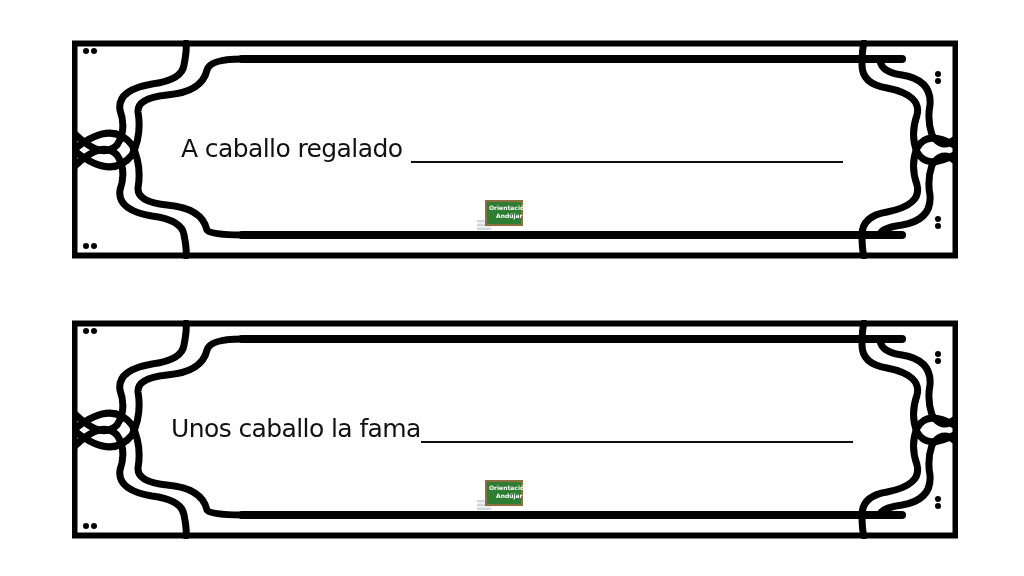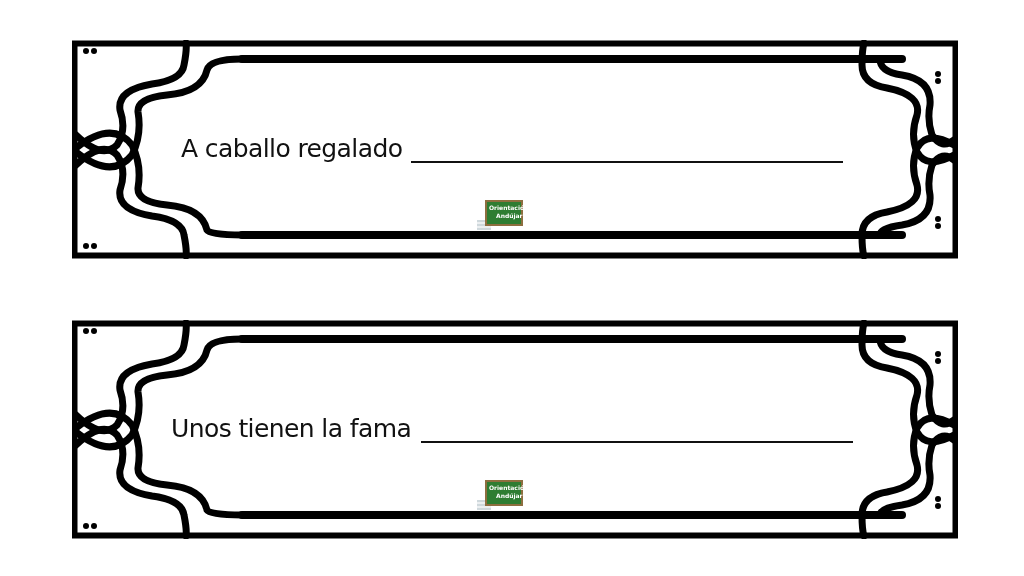--- a/index.html
+++ b/index.html
@@ -80,21 +80,21 @@
       <circle cx="14" cy="11" r="3"></circle>
         <circle cx="22" cy="11" r="3"></circle>
       <circle cx="14" cy="206" r="3"></circle>
         <circle cx="22" cy="206" r="3"></circle>
       <circle cx="866" cy="34" r="3"></circle>
         <circle cx="866" cy="41" r="3"></circle>
       <circle cx="866" cy="179" r="3"></circle>
         <circle cx="866" cy="186" r="3"></circle>
     </g>
   </svg>
-  <span class="card-text" style="left:99px; top:94px;">Unos tienen la fama</span>
+  <span class="card-text" style="left:99px; top:94px;">Unos caballo la fama</span>
   <div class="blank-line" style="left:349px; top:121px; width:432px;"></div>
   <div class="logo" style="left:405px; top:160px;">
     <div class="books"></div>
     <div class="board">
       <span class="l1">Orientación</span>
       <span class="l2">Andújar</span>
     </div>
   </div>
 </div>
 

